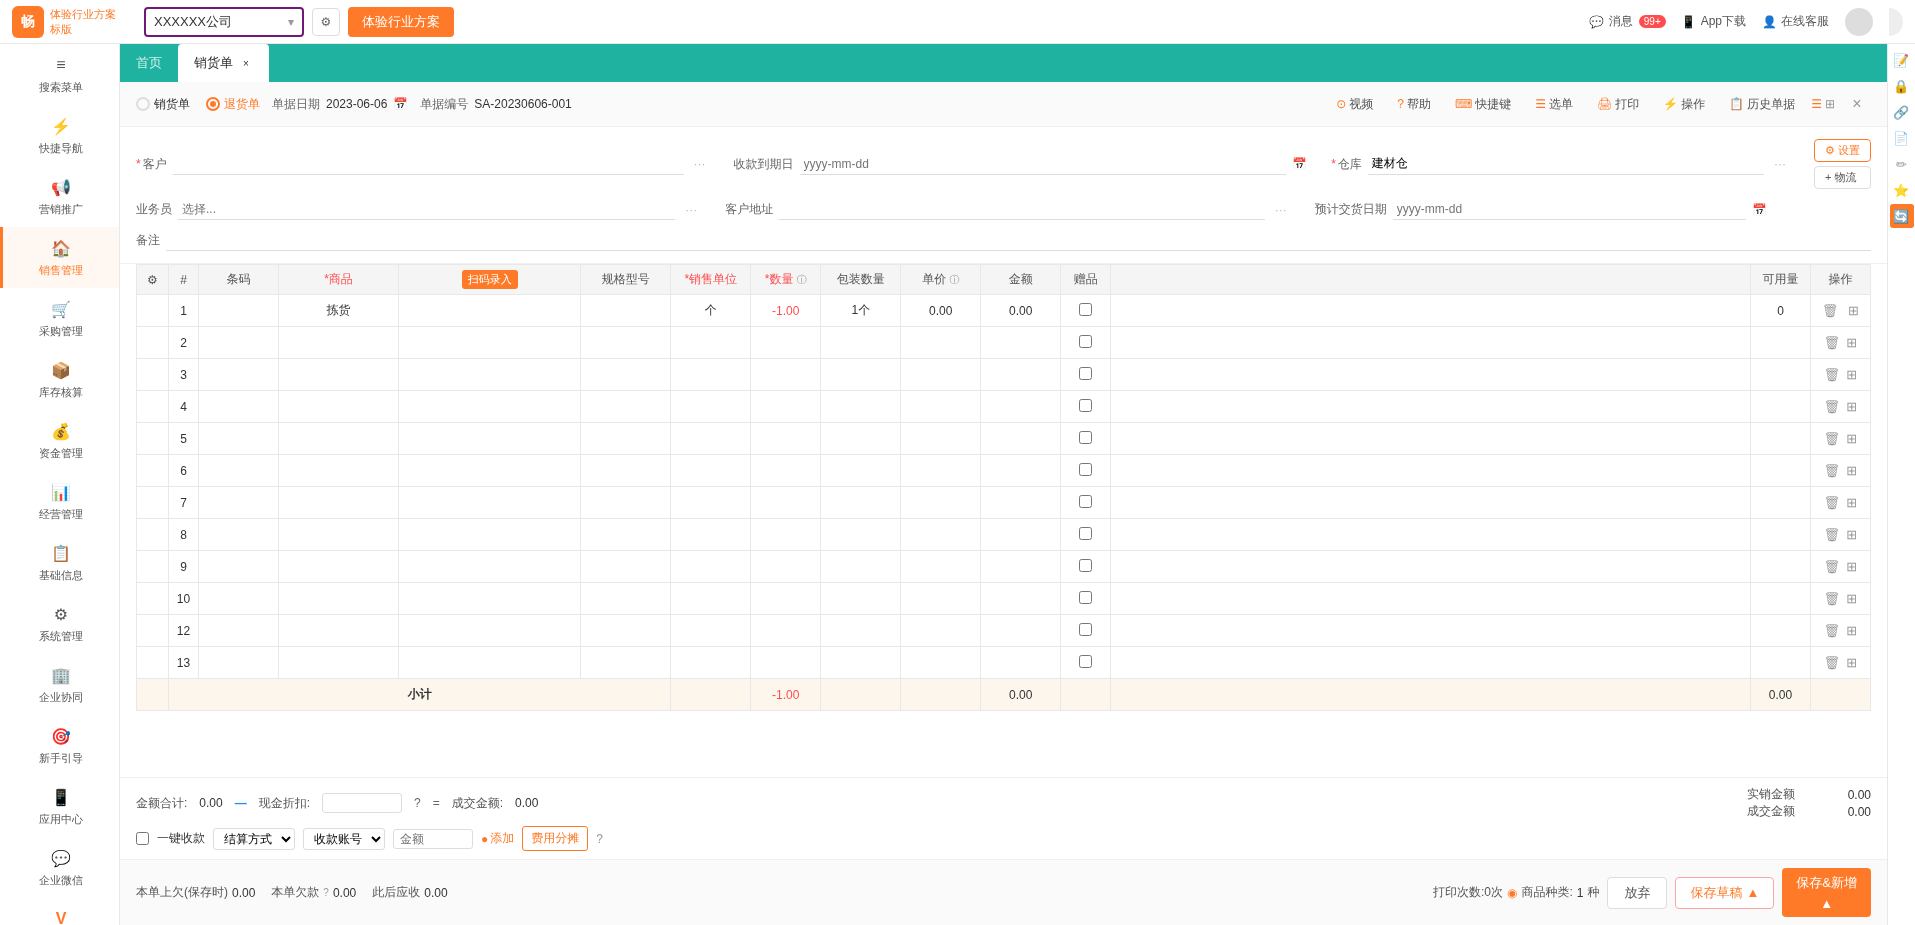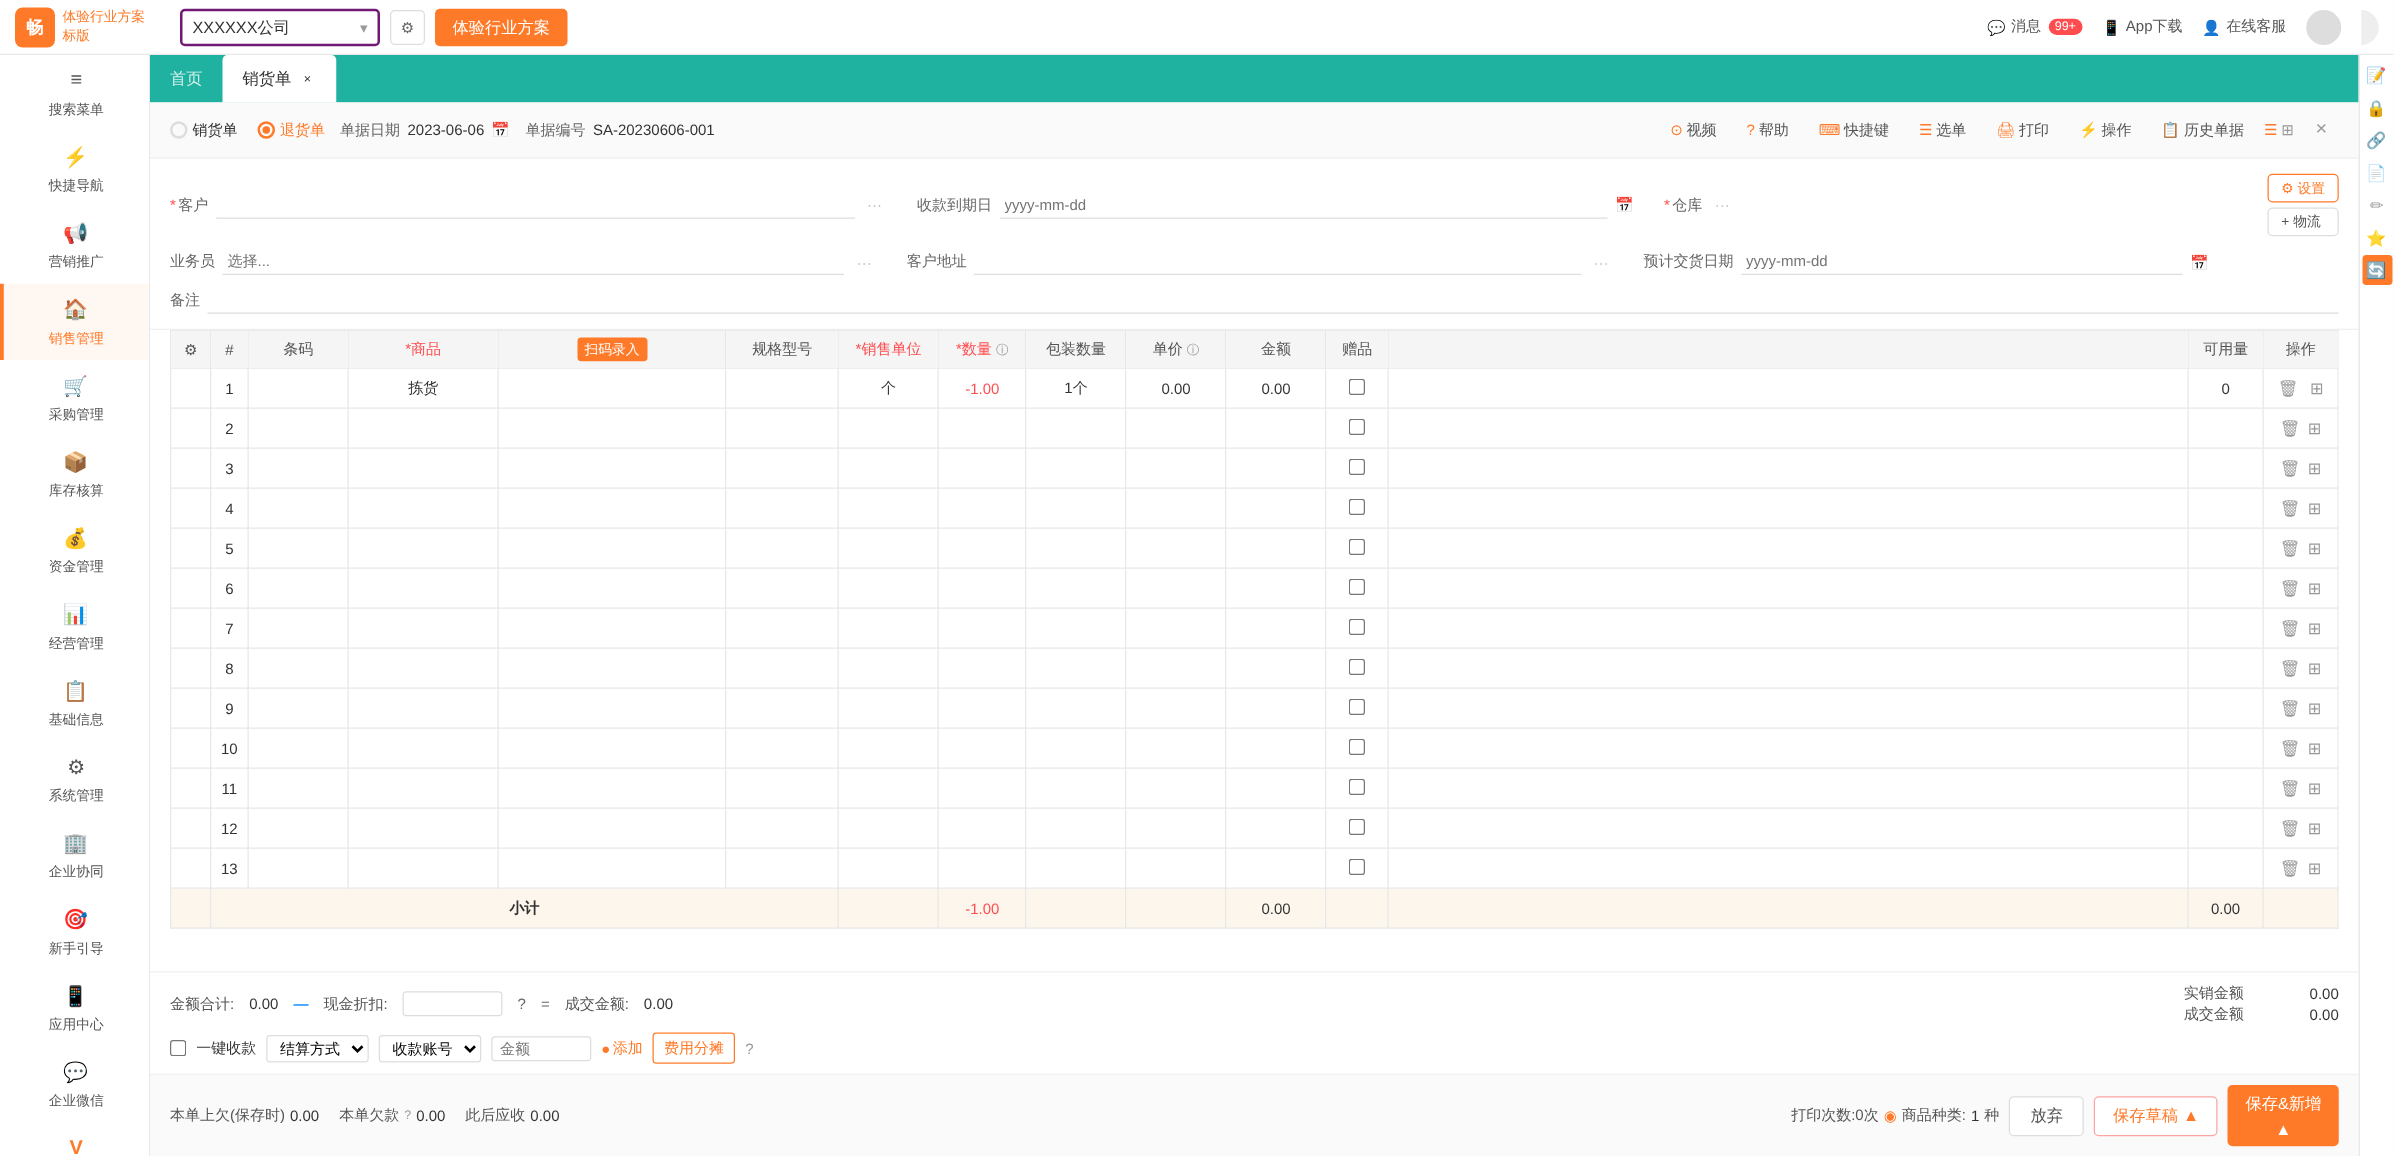--- a/index.html
+++ b/index.html
@@ -231,20 +231,21 @@
     .form-row {
       display: flex;
       align-items: center;
       gap: 24px;
     }
     .form-field {
       display: flex;
       align-items: center;
       gap: 6px;
       flex: 1;
+      justify-content: flex-end;
     }
     .required::before {
       content: '*';
       color: #ff4d4f;
       margin-right: 2px;
     }
     .field-input {
       flex: 1;
       border: none;
       border-bottom: 1px solid #ddd;
@@ -665,20 +666,21 @@
             <input class="field-input" type="text" value="" style="">
             <span class="dots-btn">···</span>
           </div>
           <div class="form-field" style="flex:1.5;">
             <span class="field-label">收款到期日</span>
             <input class="field-input" type="text" placeholder="yyyy-mm-dd" style="">
             <span class="cal-icon">📅</span>
           </div>
           <div class="form-field" style="flex:1.2;">
             <span class="required field-label">仓库</span>
+            <input class="field-input" type="text" value="建材仓" style="">
             <span class="dots-btn">···</span>
           </div>
           <div class="action-buttons-right">
             <button class="settings-btn">⚙ 设置</button>
             <button class="logistics-btn">+ 物流</button>
           </div>
         </div>
         <div class="form-row">
           <div class="form-field" style="flex:1.5;">
             <span class="field-label">业务员</span>
@@ -881,37 +883,20 @@
                 <td></td>
                 <td></td>
                 <td class="checkbox-cell"><input type="checkbox" style=""></td>
                 <td></td>
                 <td></td>
                 <td><span class="op-btn">🗑</span><span class="op-btn">⊞</span></td>
               </tr>
             <tr>
                 <td></td>
                 <td>10</td>
-                <td></td>
-                <td></td>
-                <td></td>
-                <td></td>
-                <td></td>
-                <td></td>
-                <td></td>
-                <td></td>
-                <td></td>
-                <td class="checkbox-cell"><input type="checkbox" style=""></td>
-                <td></td>
-                <td></td>
-                <td><span class="op-btn">🗑</span><span class="op-btn">⊞</span></td>
-              </tr>
-            <tr>
-                <td></td>
-                <td>11</td>
                 <td></td>
                 <td></td>
                 <td></td>
                 <td></td>
                 <td></td>
                 <td></td>
                 <td></td>
                 <td></td>
                 <td></td>
                 <td class="checkbox-cell"><input type="checkbox" style=""></td>

